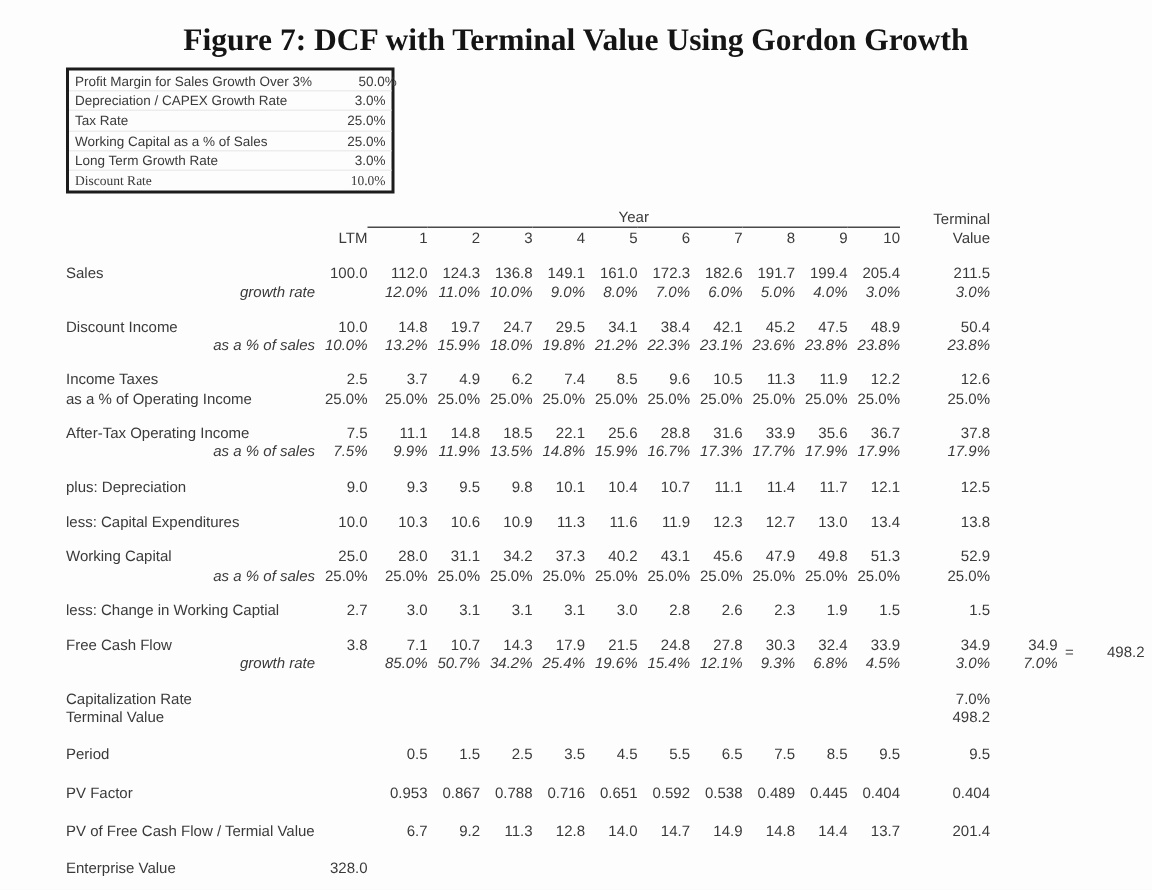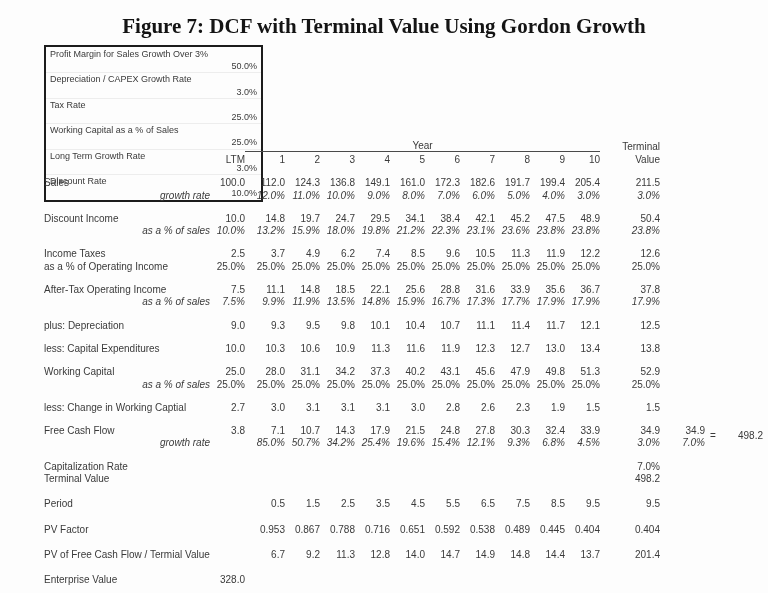--- a/index.html
+++ b/index.html
@@ -10,22 +10,22 @@
   .title{
     position:absolute;top:14px;left:0;width:100%;text-align:center;
     font-family:"Liberation Serif",serif;font-weight:bold;font-size:21px;color:#141414;
   }
   
   .abox{
     position:absolute;left:44px;top:45px;width:215px;
     border:2px solid #1c1c1c;background:#fdfdfd;
     font-size:9px;line-height:12.2px;padding:1px 0;
   }
-  .arow{display:flex;justify-content:space-between;padding:0 4px;border-bottom:1px solid #ededed;flex-direction:column;}
-  .arow:last-child{border-bottom:none;}
+  .arow{display:flex;justify-content:space-between;padding:0 4px;border-bottom:1px solid #ededed;}
+  .arow:last-child{border-bottom:none;font-family:Liberation Serif, serif;}
   .alabel{white-space:nowrap;}
   .avalue{white-space:nowrap;text-align:right;padding-left:31px;}
   
   table.dcf{
     position:absolute;left:44px;top:138px;border-collapse:collapse;table-layout:fixed;
     font-size:10px;color:#3a3a3a;
   }
   table.dcf td{
     padding:0;height:12.3px;vertical-align:bottom;white-space:nowrap;overflow:visible;line-height:10px;
   }

